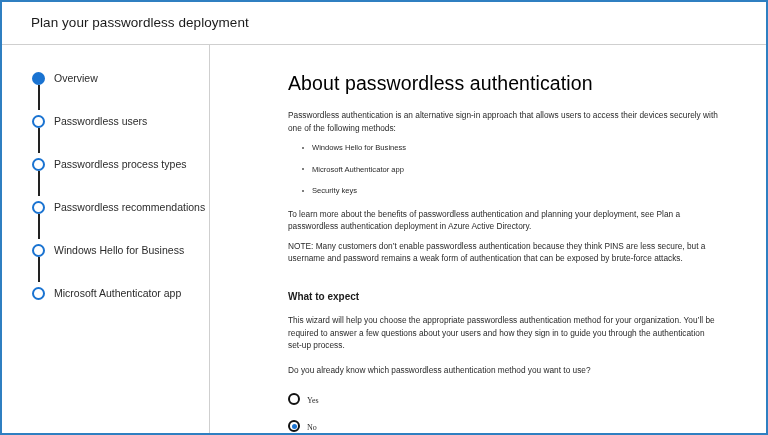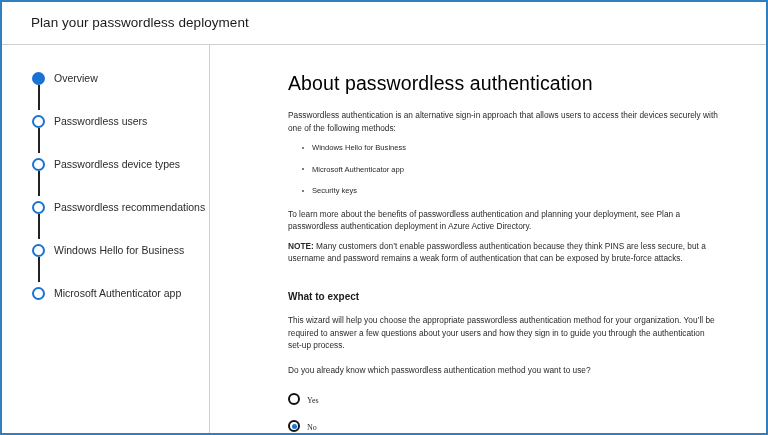--- a/index.html
+++ b/index.html
@@ -48,21 +48,21 @@
       font-size: 8.3px; line-height: 12.6px; color: #2a2a2a;
     }
     .bullets { list-style: none; margin: 9px 0 0 12px; }
     .bullets li {
       font-size: 7.6px; color: #2a2a2a; height: 21.5px; position: relative; padding-left: 12px;
     }
     .bullets li::before {
       content: ""; position: absolute; left: 2px; top: 3.5px; width: 2px; height: 2px; background: #555; border-radius: 50%;
     }
     .mt10 { margin-top: 7px; }
-    .note-label { font-weight: 700; }
+    .note-label { font-weight: 400; }
     .subhead { font-size: 10px; font-weight: 700; color: #1b1b1b; margin-top: 26px; }
     .radio-row {
       display: flex; align-items: flex-end; margin-left: 0px; height: 14px; cursor: pointer; font-family: Liberation Serif, serif;
     }
     .radio {
       width: 12px; height: 12px; border-radius: 50%; border: 2px solid #111; background: #fff;
       position: relative; flex: 0 0 12px;
     }
     .radio.checked::after {
       content: ""; position: absolute; left: 1.5px; top: 1.5px; width: 5px; height: 5px; border-radius: 50%; background: #1a73d1;
@@ -88,21 +88,21 @@
     <div class="step" style="top:25px;">
       <span class="step-dot active"></span>
       <span class="step-label">Overview</span>
     </div>
     <div class="step" style="top:68px;">
       <span class="step-dot"></span>
       <span class="step-label">Passwordless users</span>
     </div>
     <div class="step" style="top:111px;">
       <span class="step-dot"></span>
-      <span class="step-label">Passwordless device types</span>
+      <span class="step-label">Passwordless process types</span>
     </div>
     <div class="step" style="top:154px;">
       <span class="step-dot"></span>
       <span class="step-label">Passwordless recommendations</span>
     </div>
     <div class="step" style="top:197px;">
       <span class="step-dot"></span>
       <span class="step-label">Windows Hello for Business</span>
     </div>
     <div class="step" style="top:240px;">

